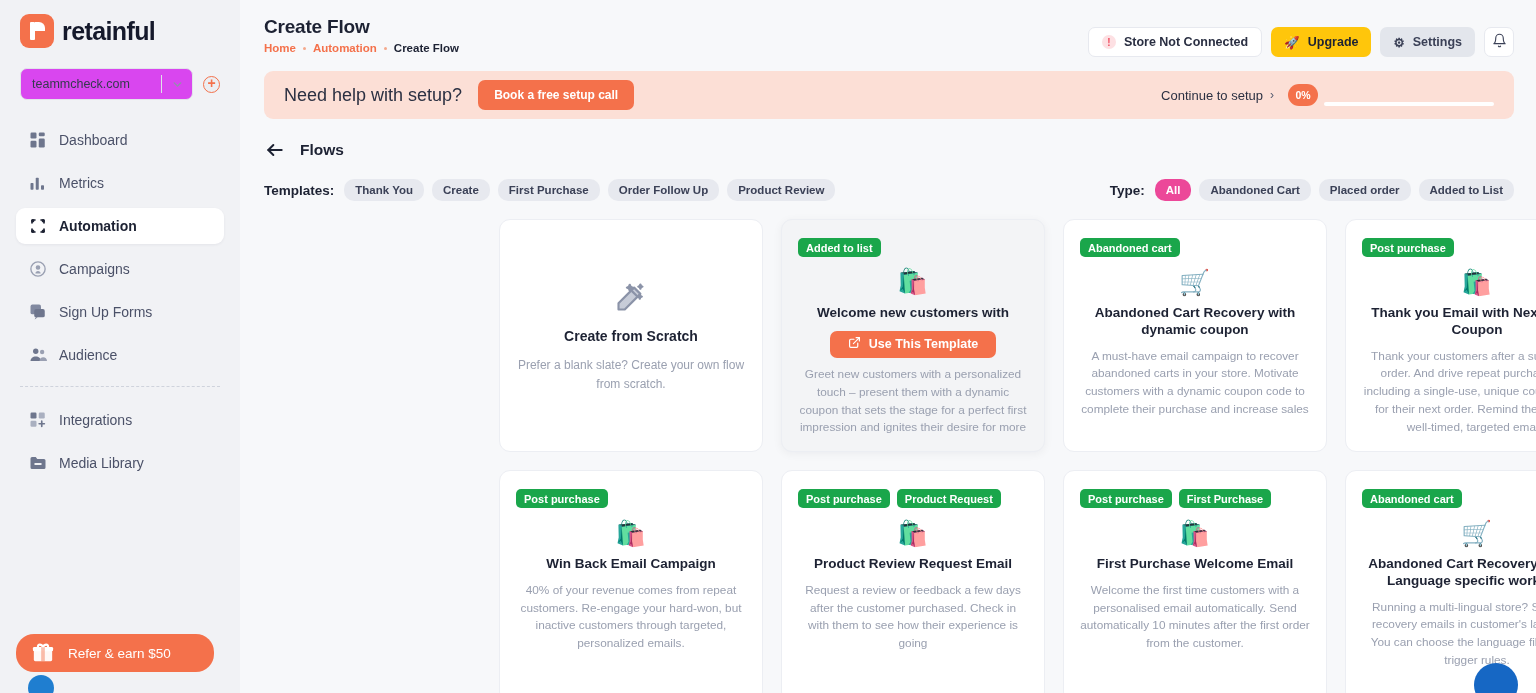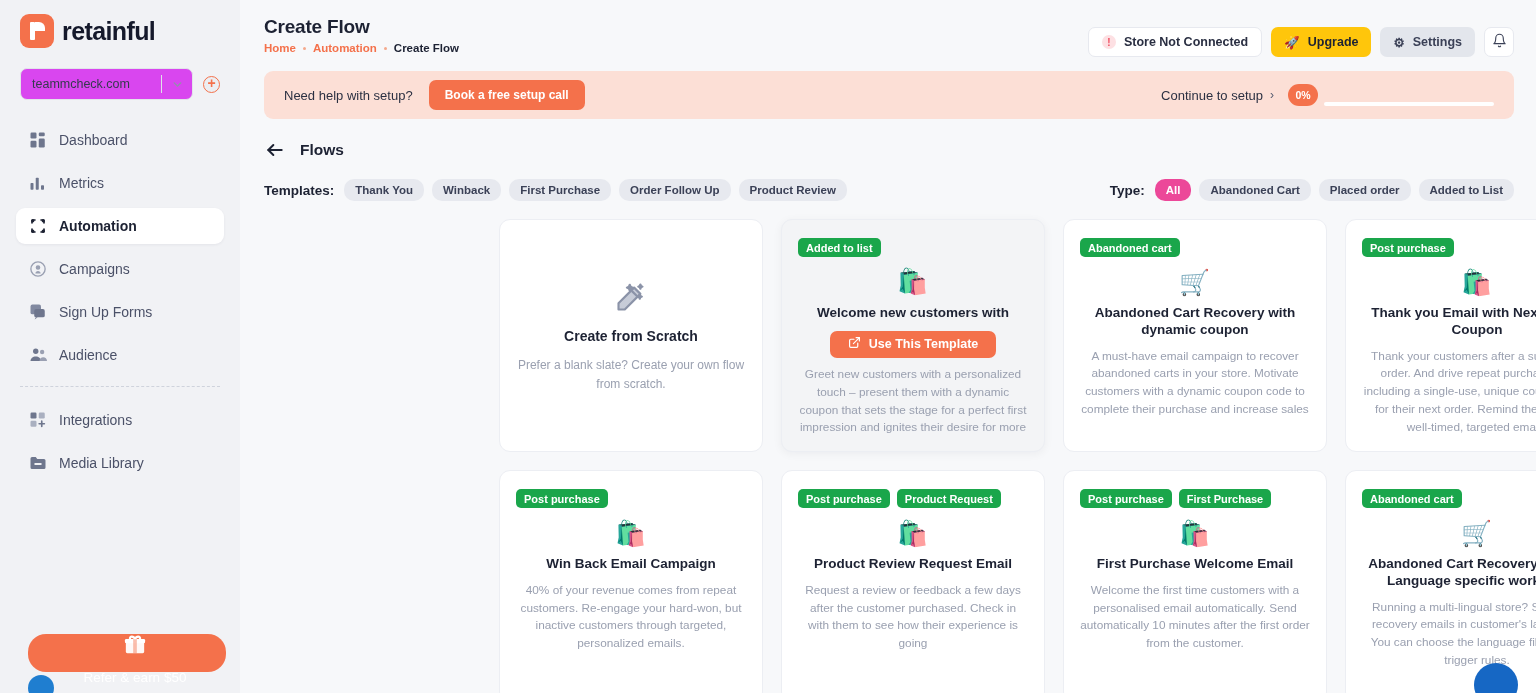--- a/index.html
+++ b/index.html
@@ -65,24 +65,24 @@
   .nav-item.active { background: #ffffff; color: #1d2233; font-weight: bold;
     box-shadow: 0 1px 3px rgba(20,25,45,.06); }
   .nav-icon { width: 19px; height: 19px; flex: 0 0 19px; display: flex;
     align-items: center; justify-content: center; }
   .nav-icon svg { width: 18px; height: 18px; }
   .nav-divider {
     border-top: 1px dashed #cfd3dc; margin: 13px 4px 15px 4px; height: 0;
   }
 
   .refer-btn {
-    position: absolute; left: 28px; bottom: 21px; width: 198px; height: 38px;
+    position: absolute; left: 16px; bottom: 21px; width: 198px; height: 38px;
     background: #f4714b; border-radius: 18px; color: #fff;
     display: flex; align-items: center; gap: 14px; padding-left: 16px;
-    font-size: 13.5px; font-weight: 500; border: none; cursor: pointer; flex-direction: column;
+    font-size: 13.5px; font-weight: 500; border: none; cursor: pointer;
   }
   .gift-icon { width: 22px; height: 22px; flex: 0 0 22px; }
   .blue-dot-bottom {
     position: absolute; left: 28px; bottom: -8px; width: 26px; height: 26px;
     border-radius: 50%; background: #1f7ed0;
   }
 
   
   .main { flex: 1; height: 693px; background: #f7f8fa; position: relative; overflow: hidden; }
 
@@ -114,21 +114,21 @@
     justify-content: center; cursor: pointer;
   }
   .bell-btn svg { width: 15px; height: 15px; }
 
   
   .setup-banner {
     margin: 14px 22px 0 24px; height: 48px; background: #fcdfd6;
     border-radius: 9px; display: flex; align-items: center;
     padding: 0 20px; position: relative;
   }
-  .setup-text { font-size: 13px; color: #2b3042; font-weight: 500; }
+  .setup-text { font-size: 18px; color: #2b3042; font-weight: 500; }
   .setup-cta {
     margin-left: 16px; background: #f4714b; color: #fff; height: 30px;
     border-radius: 7px; padding: 0 16px; font-size: 12px; font-weight: bold;
     display: flex; align-items: center; border: none; cursor: pointer;
   }
   .setup-right {
     margin-left: auto; display: flex; flex-direction: row;
     align-items: flex-end; gap: 6px;
   }
   .setup-right-row { display: flex; align-items: center; gap: 14px; }
@@ -414,21 +414,21 @@
             <polyline points="10 6 4 12 10 18"></polyline>
           </svg>
       </span>
       <span class="flows-title">Flows</span>
     </div>
 
     <div class="filter-row">
       <span class="filter-label">Templates:</span>
       <div class="chips">
         <button class="chip">Thank You</button>
-        <button class="chip">Winback</button>
+        <button class="chip">Create</button>
         <button class="chip">First Purchase</button>
         <button class="chip">Order Follow Up</button>
         <button class="chip">Product Review</button>
       </div>
       <div class="filter-right">
         <span class="filter-label">Type:</span>
         <div class="chips">
           <button class="chip active">All</button>
           <button class="chip">Abandoned Cart</button>
           <button class="chip">Placed order</button>

